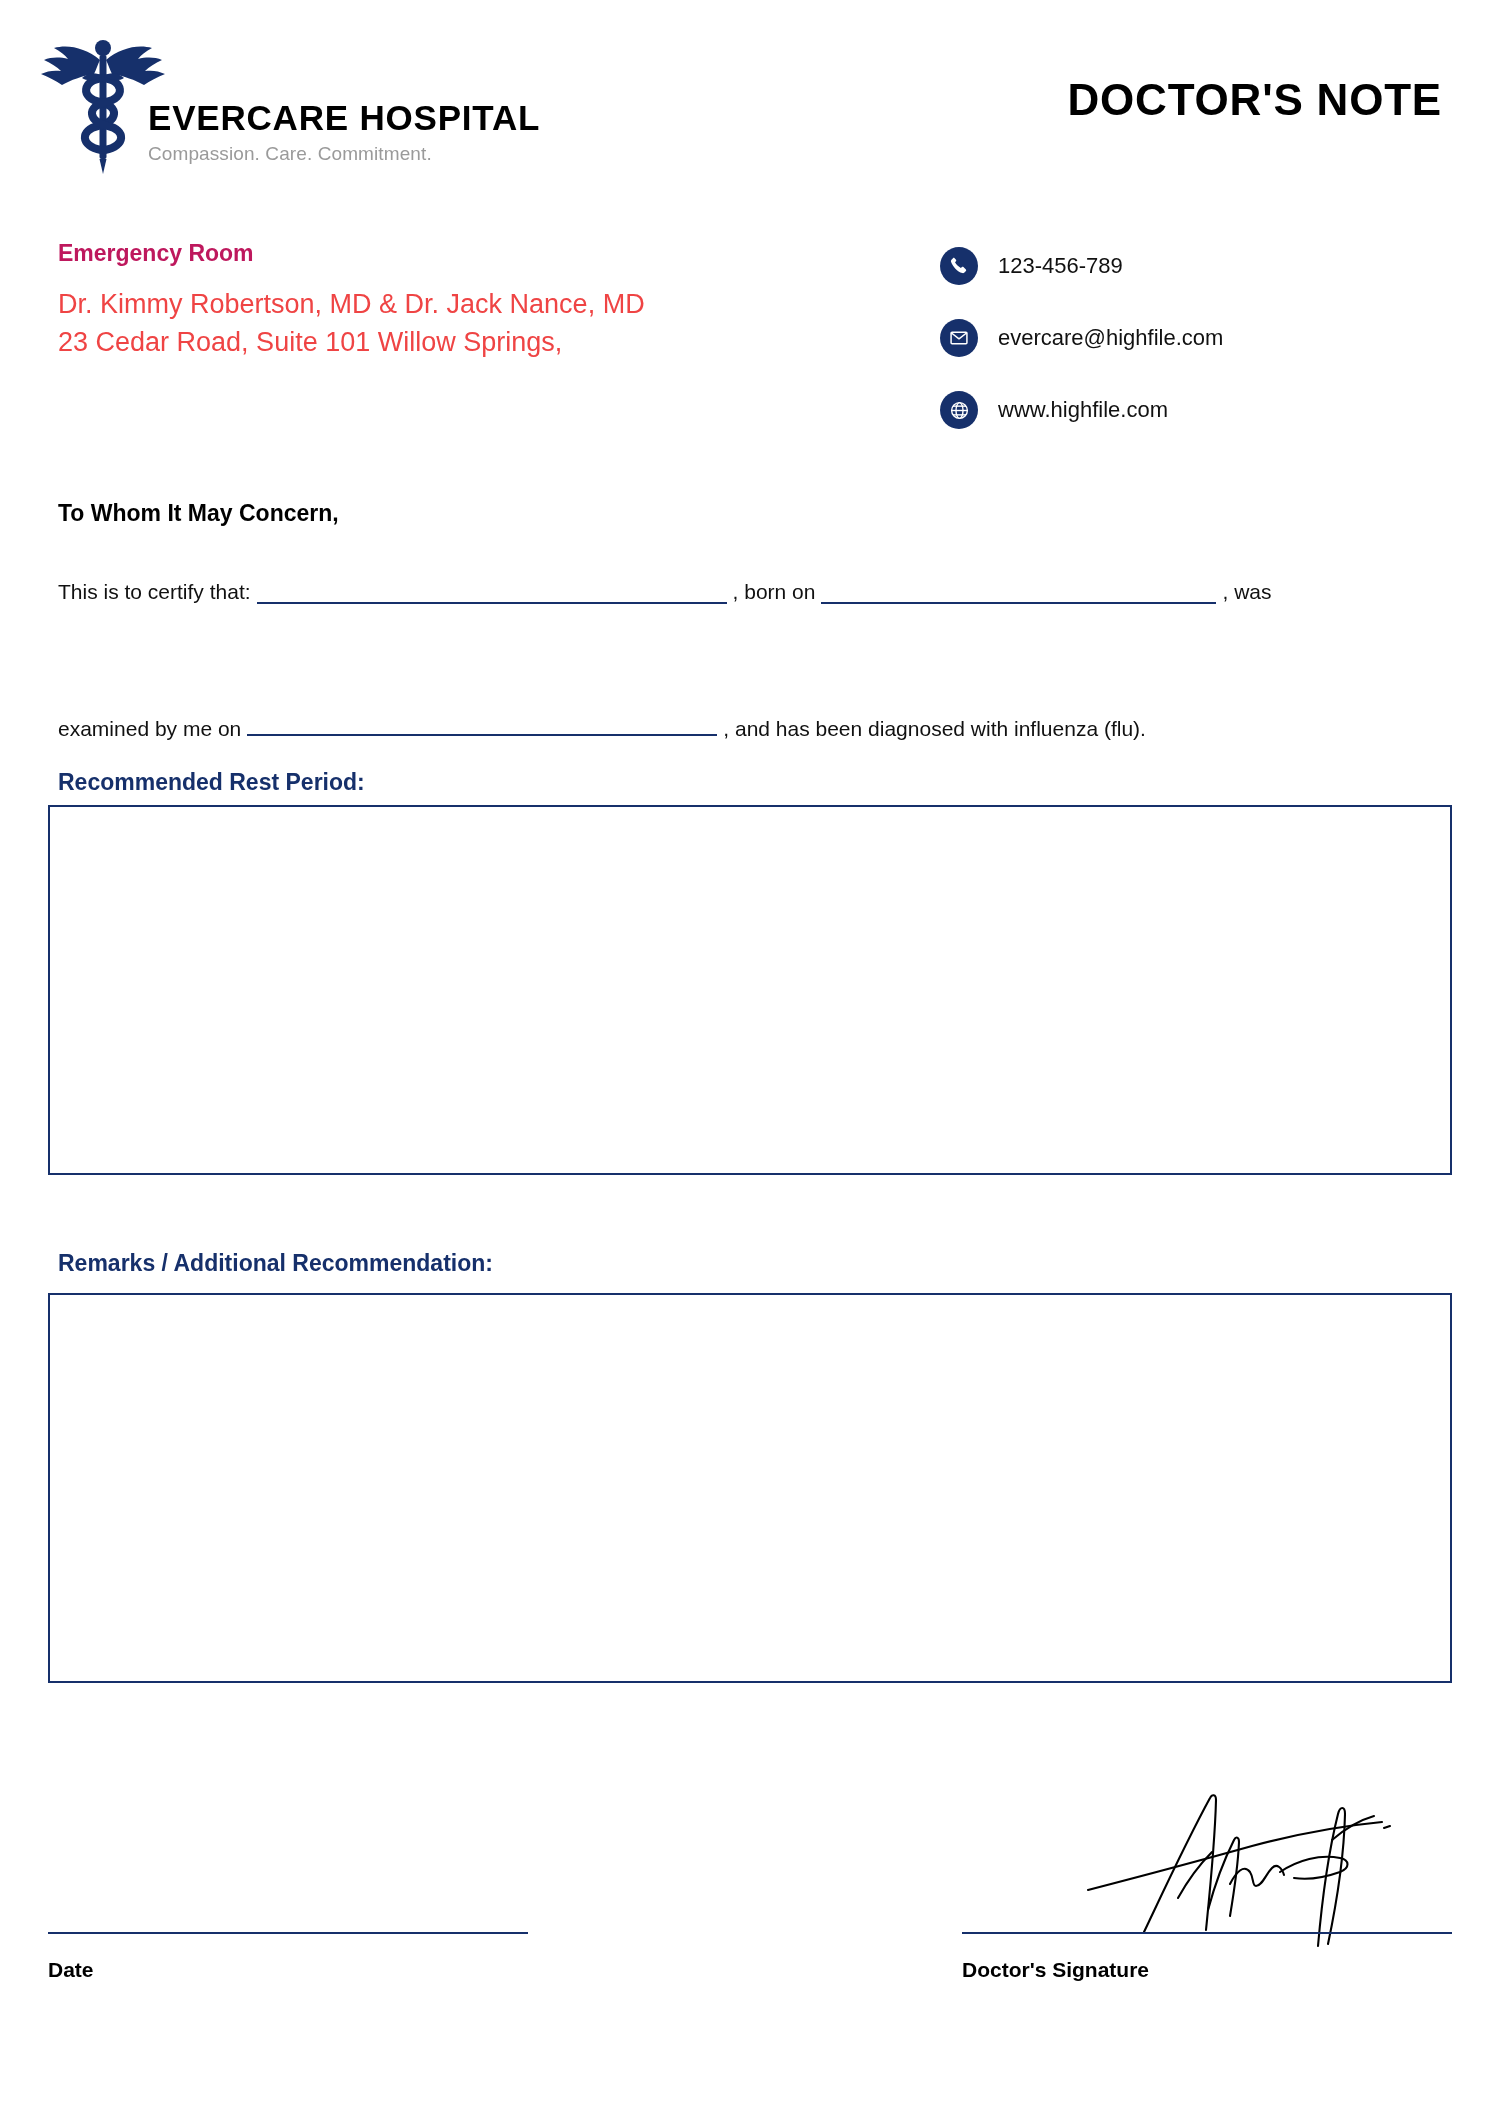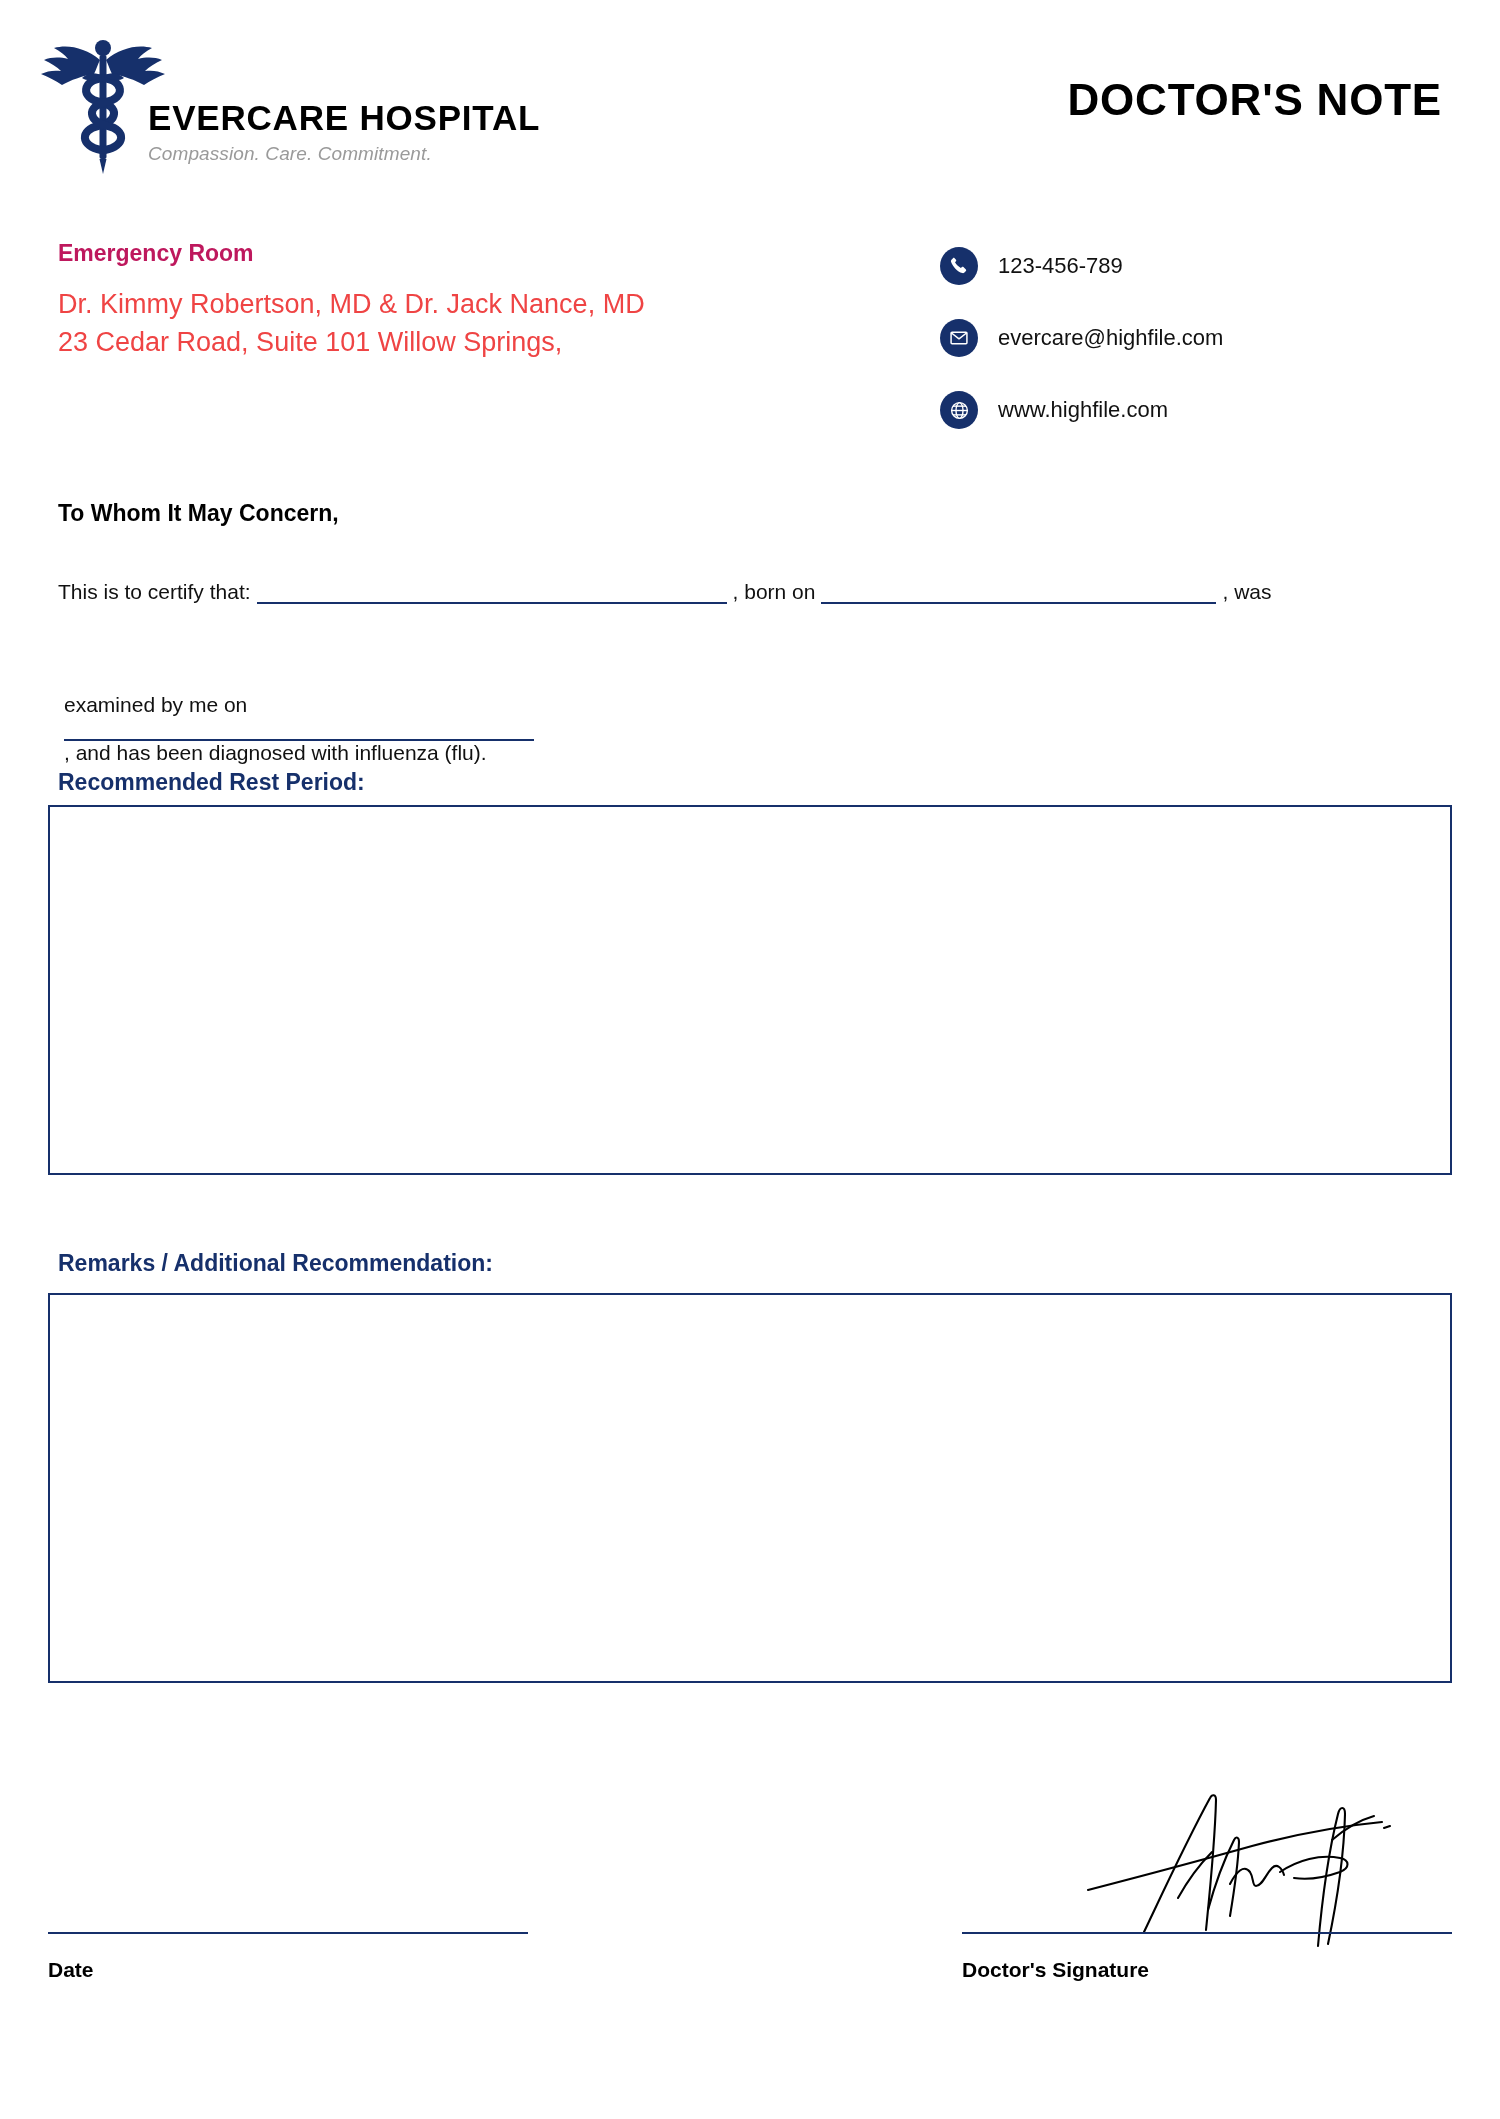--- a/index.html
+++ b/index.html
@@ -45,21 +45,20 @@
     font-size: 35px;
     font-weight: bold;
     letter-spacing: 0.8px;
     color: #000000;
     line-height: 1.05;
     white-space: nowrap;
   }
   #hospital-tagline {
     margin-top: 6px;
     font-size: 19px;
-    font-style: italic;
     color: #9a9a9a;
     letter-spacing: 0.1px;
     white-space: nowrap;
   }
   #doc-title {
     position: absolute;
     right: 58px; top: 75px;
     font-size: 44px;
     font-weight: bold;
     letter-spacing: 0.8px;
@@ -128,21 +127,21 @@
   .body-line {
     position: absolute;
     left: 58px;
     display: flex;
     align-items: baseline;
     font-size: 21px;
     color: #111111;
     white-space: nowrap;
   }
   #body-line-1 { top: 580px; align-items: center; }
-  #body-line-2 { top: 693px; flex-direction: column; }
+  #body-line-2 { top: 712px; }
   .blank {
     display: inline-block;
     border-bottom: 2px solid #16306b;
     height: 22px;
     margin: 0 6px;
   }
   .blank-name { width: 470px; }
   .blank-dob  { width: 395px; }
   .blank-exam { width: 470px; }
   .seg { display: inline-block; }

